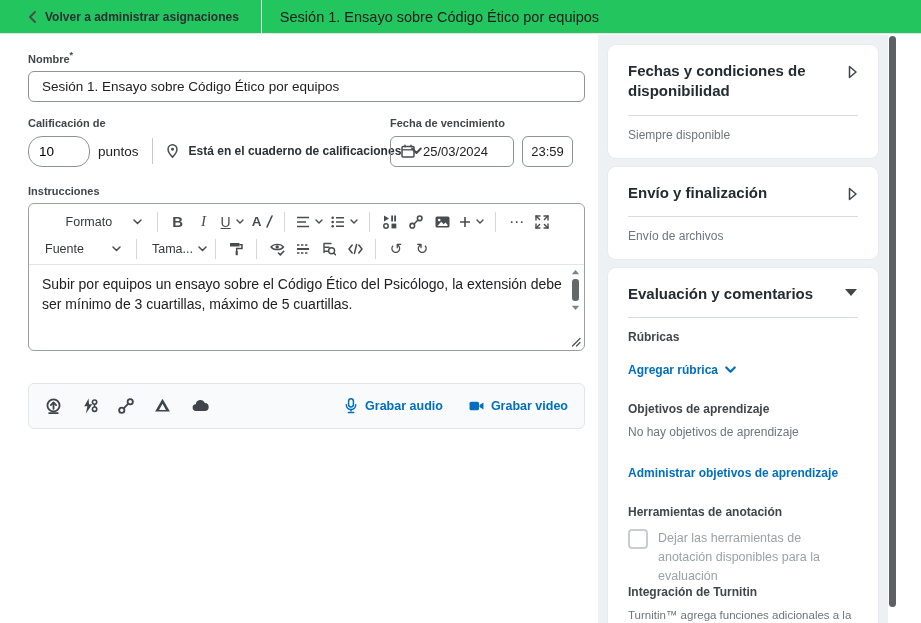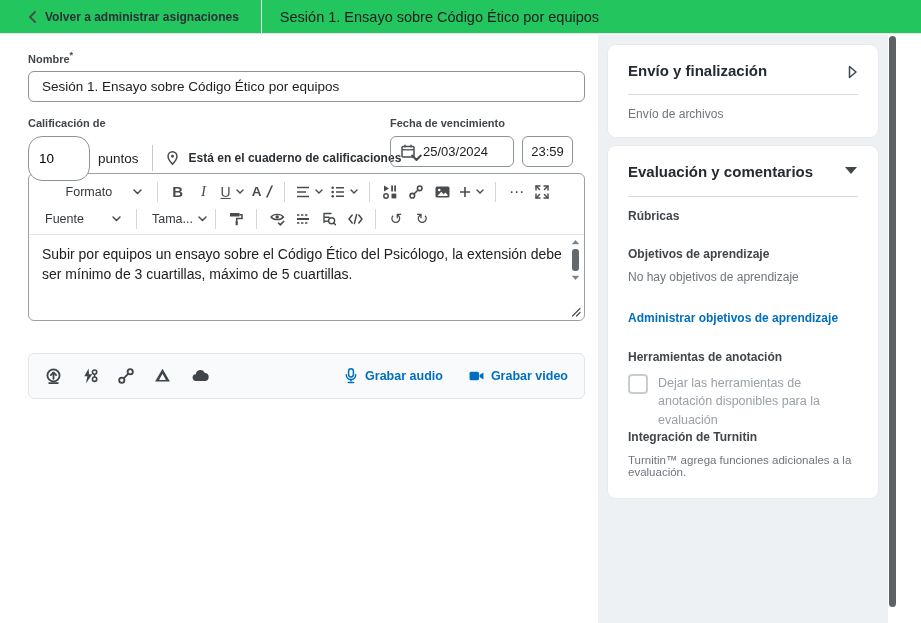--- a/index.html
+++ b/index.html
@@ -21,21 +21,21 @@
   .fld-label { font-size:11px; font-weight:bold; color:var(--label,#41464b); }
   .fld-label sup { font-size:9px; }
   .txt-input { width:100%; height:31px; border:1px solid var(--input-border,#8d9499); border-radius:6px;
                padding:0 13px; font-size:13.5px; color:#202122; font-family:inherit; background:#fff; }
   .name-block { margin-top:16px; }
   .name-block .txt-input { margin-top:6px; }
 
   .row2 { position:relative; margin-top:15px; height:50px; }
   .grade-area { position:absolute; left:0; top:0; }
   .grade-controls { display:flex; align-items:center; margin-top:7px; }
-  .grade-input { width:62px; height:45px; border:1px solid var(--input-border,#8d9499); border-radius:14px;
+  .grade-input { width:62px; height:31px; border:1px solid var(--input-border,#8d9499); border-radius:14px;
                  padding:0 10px; font-size:13.5px; font-family:inherit; }
   .grade-unit { font-size:13.5px; margin-left:8px; color:#202122; }
   .v-sep { width:1px; height:26px; background:#c6cacd; margin:0 13px; }
   .gradebook-dd { display:flex; align-items:center; gap:10px; cursor:pointer; }
   .gradebook-dd .lbl { font-size:12px; font-weight:bold; color:#2c3135; }
   .due-area { position:absolute; left:362px; top:0; }
   .due-controls { display:flex; align-items:center; gap:8px; margin-top:7px; }
   .date-box { width:124px; height:31px; border:1px solid var(--input-border,#8d9499); border-radius:6px;
               display:flex; align-items:center; gap:8px; padding:0 10px; font-size:13px; cursor:pointer; }
   .time-box { width:51px; height:31px; border:1px solid var(--input-border,#8d9499); border-radius:6px;
@@ -158,20 +158,21 @@
           </span>
           <span>25/03/2024</span>
         </div>
         <div class="time-box">
           <span>23:59</span>
         </div>
       </div>
     </div>
   </div>
 
+  <div class="fld-label instr-label">Instrucciones</div>
 
   <div class="editor">
     <div class="tb-row first">
       <div class="tb-btn tb-dd" style="width:92px">
         <span class="lbl">Formato</span>
         <span class="ic">
             <svg width="9" height="6" viewBox="0 0 9 6">
               <path d="M1 1 L4.5 4.5 L8 1" fill="none" stroke="currentColor" stroke-width="1.5" stroke-linecap="round"></path>
             </svg>
           </span>
@@ -448,20 +449,32 @@
             </svg>
         </span>
         <span class="lbl">Grabar video</span>
       </div>
     </div>
   </div>
 </main>
 
 <aside class="sidebar">
 
+  <section class="card">
+    <div class="card-head">
+      <div class="card-title">Fechas y condiciones de disponibilidad</div>
+      <span class="ic">
+        <svg width="10" height="14" viewBox="0 0 10 14">
+            <path d="M1.5 1.5 L8 7 L1.5 12.5 Z" fill="none" stroke="#41464b" stroke-width="1.5" stroke-linejoin="round"></path>
+          </svg>
+      </span>
+    </div>
+    <hr>
+    <div class="summary">Siempre disponible</div>
+  </section>
 
   <section class="card">
     <div class="card-head">
       <div class="card-title">Envío y finalización</div>
       <span class="ic">
         <svg width="10" height="14" viewBox="0 0 10 14">
             <path d="M1.5 1.5 L8 7 L1.5 12.5 Z" fill="none" stroke="#41464b" stroke-width="1.5" stroke-linejoin="round"></path>
           </svg>
       </span>
     </div>
@@ -475,20 +488,30 @@
       <span class="ic">
         <svg width="14" height="9" viewBox="0 0 14 9">
             <path d="M1 1 h12 L7 8 z" fill="#41464b"></path>
           </svg>
       </span>
     </div>
     <hr>
 
     <div class="sec-h" style="margin-top:2px">Rúbricas</div>
 
+    <div style="margin-top:16px">
+      <span class="sec-link">
+        <span>Agregar rúbrica</span>
+        <span class="ic" style="color:inherit">
+          <svg width="11" height="8" viewBox="0 0 11 8">
+              <path d="M1.3 1.5 L5.5 5.8 L9.7 1.5" fill="none" stroke="currentColor" stroke-width="2.2" stroke-linecap="round" stroke-linejoin="round"></path>
+            </svg>
+        </span>
+      </span>
+    </div>
 
     <div class="sec-h" style="margin-top:24px">Objetivos de aprendizaje</div>
     <div class="sec-muted" style="margin-top:9px">No hay objetivos de aprendizaje</div>
     <div style="margin-top:24px">
       <span class="sec-link">
           <span>Administrar objetivos de aprendizaje</span>
         </span>
     </div>
 
     <div class="sec-h" style="margin-top:24px">Herramientas de anotación</div>

